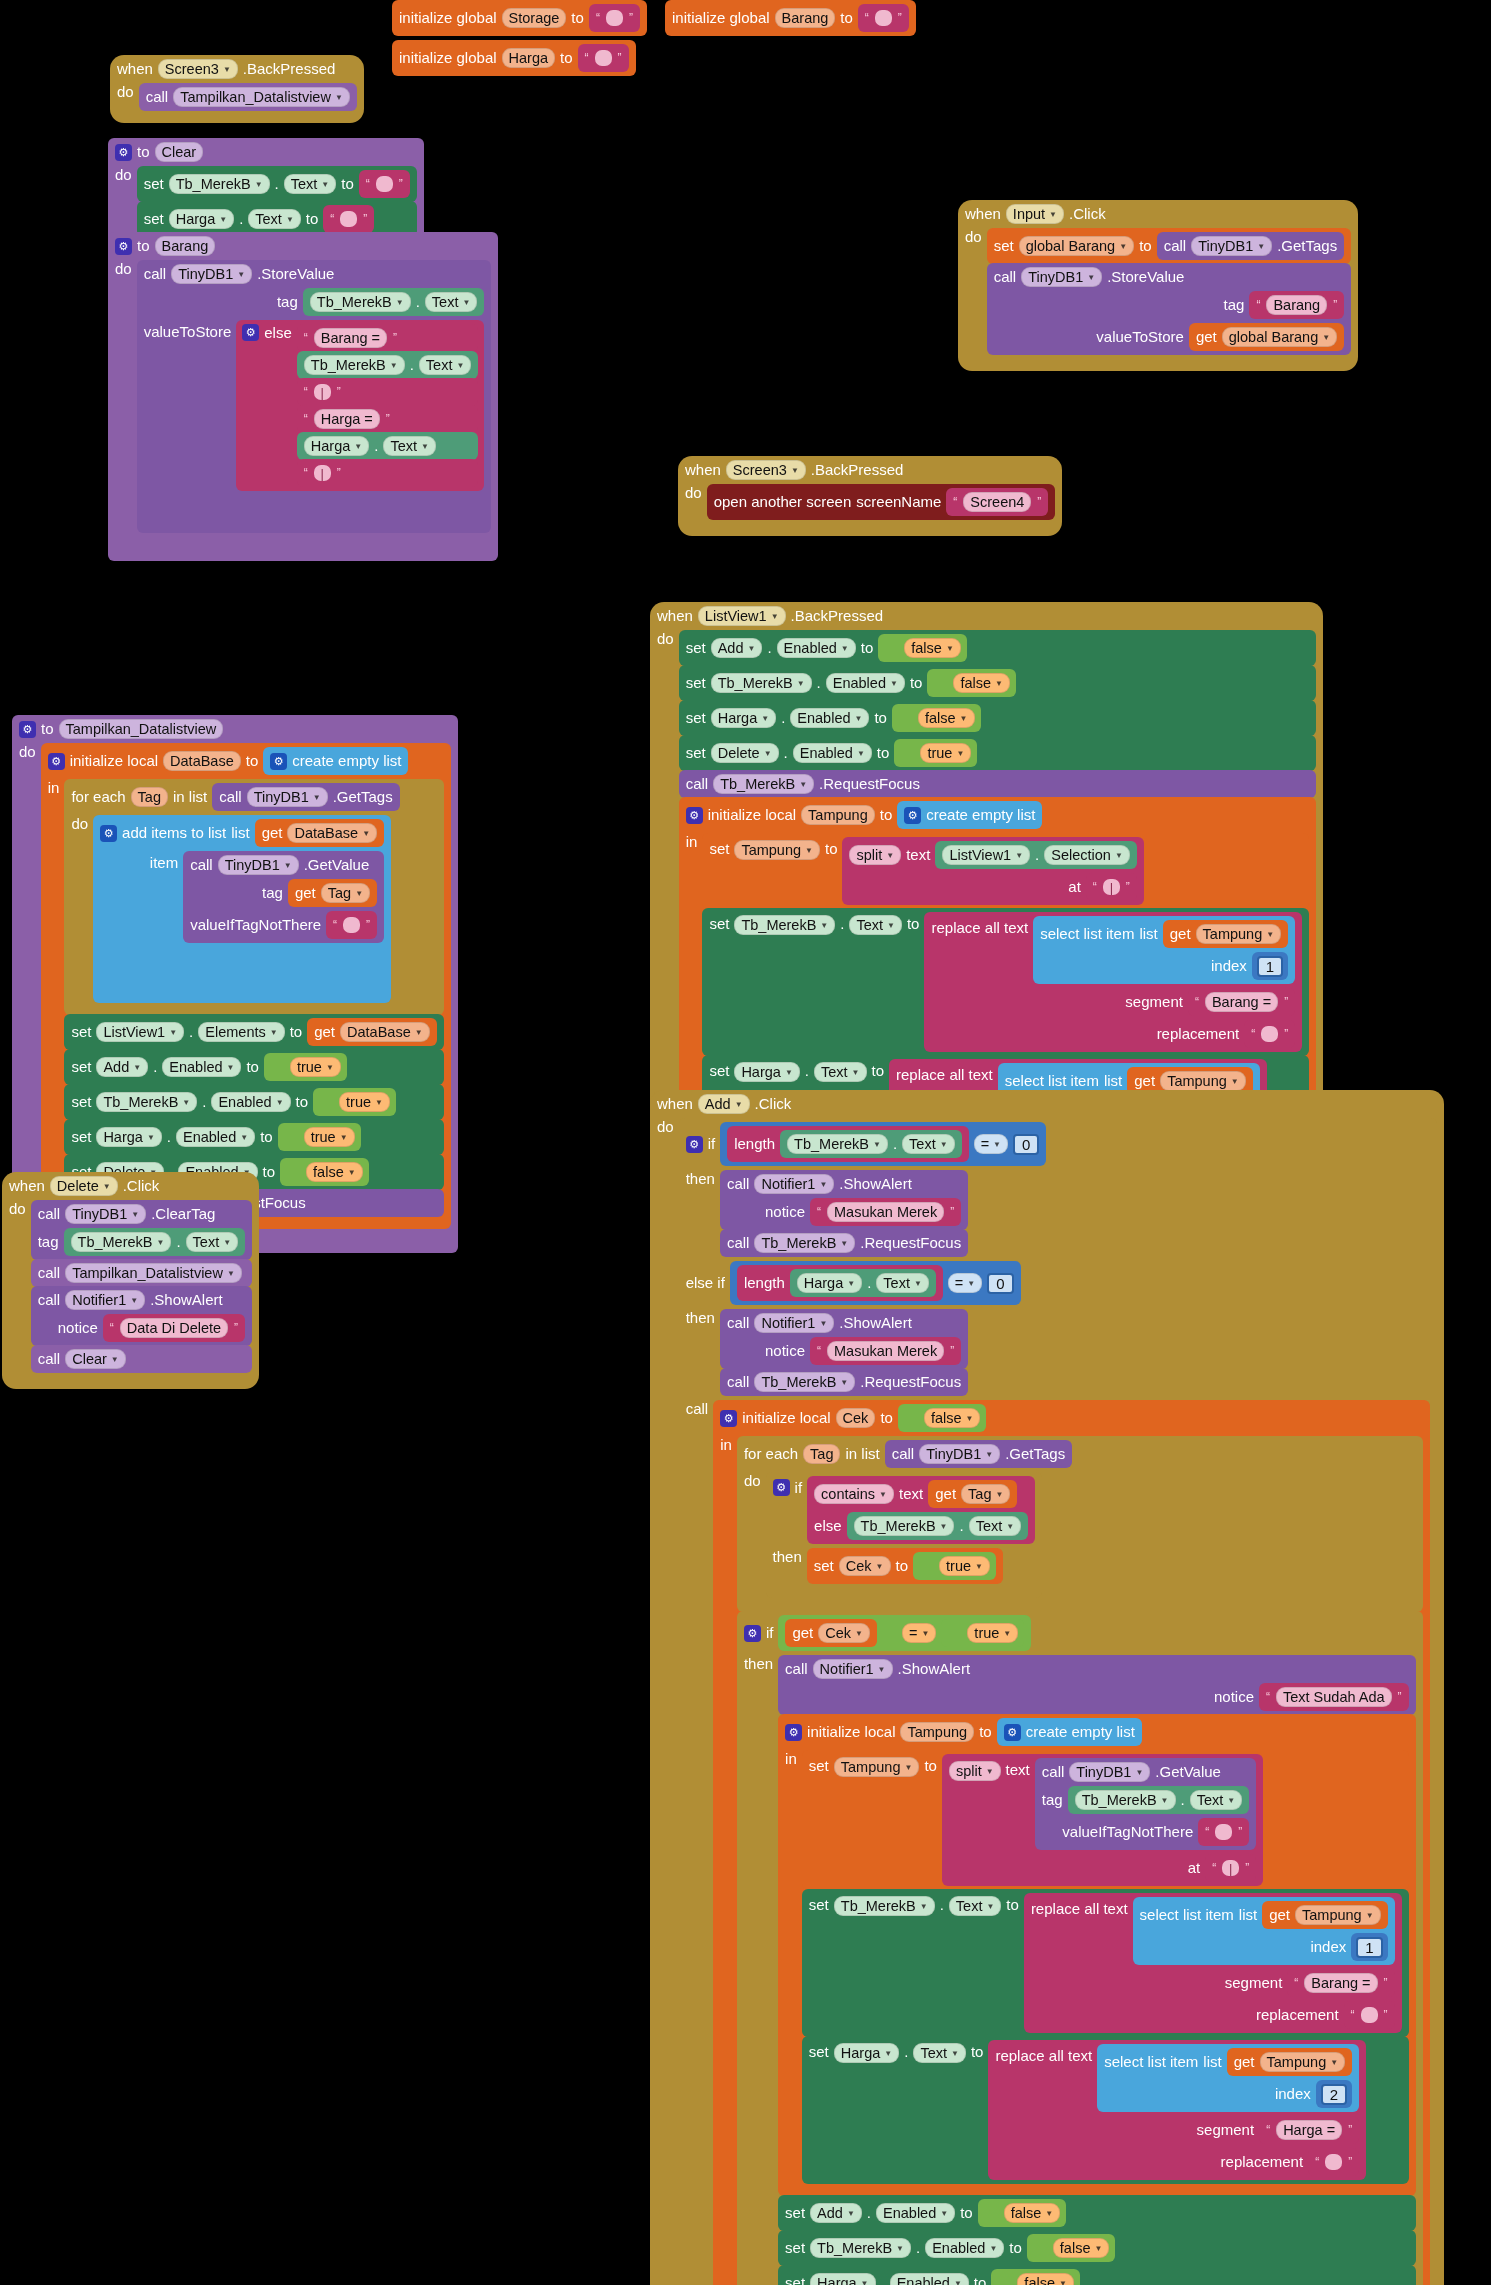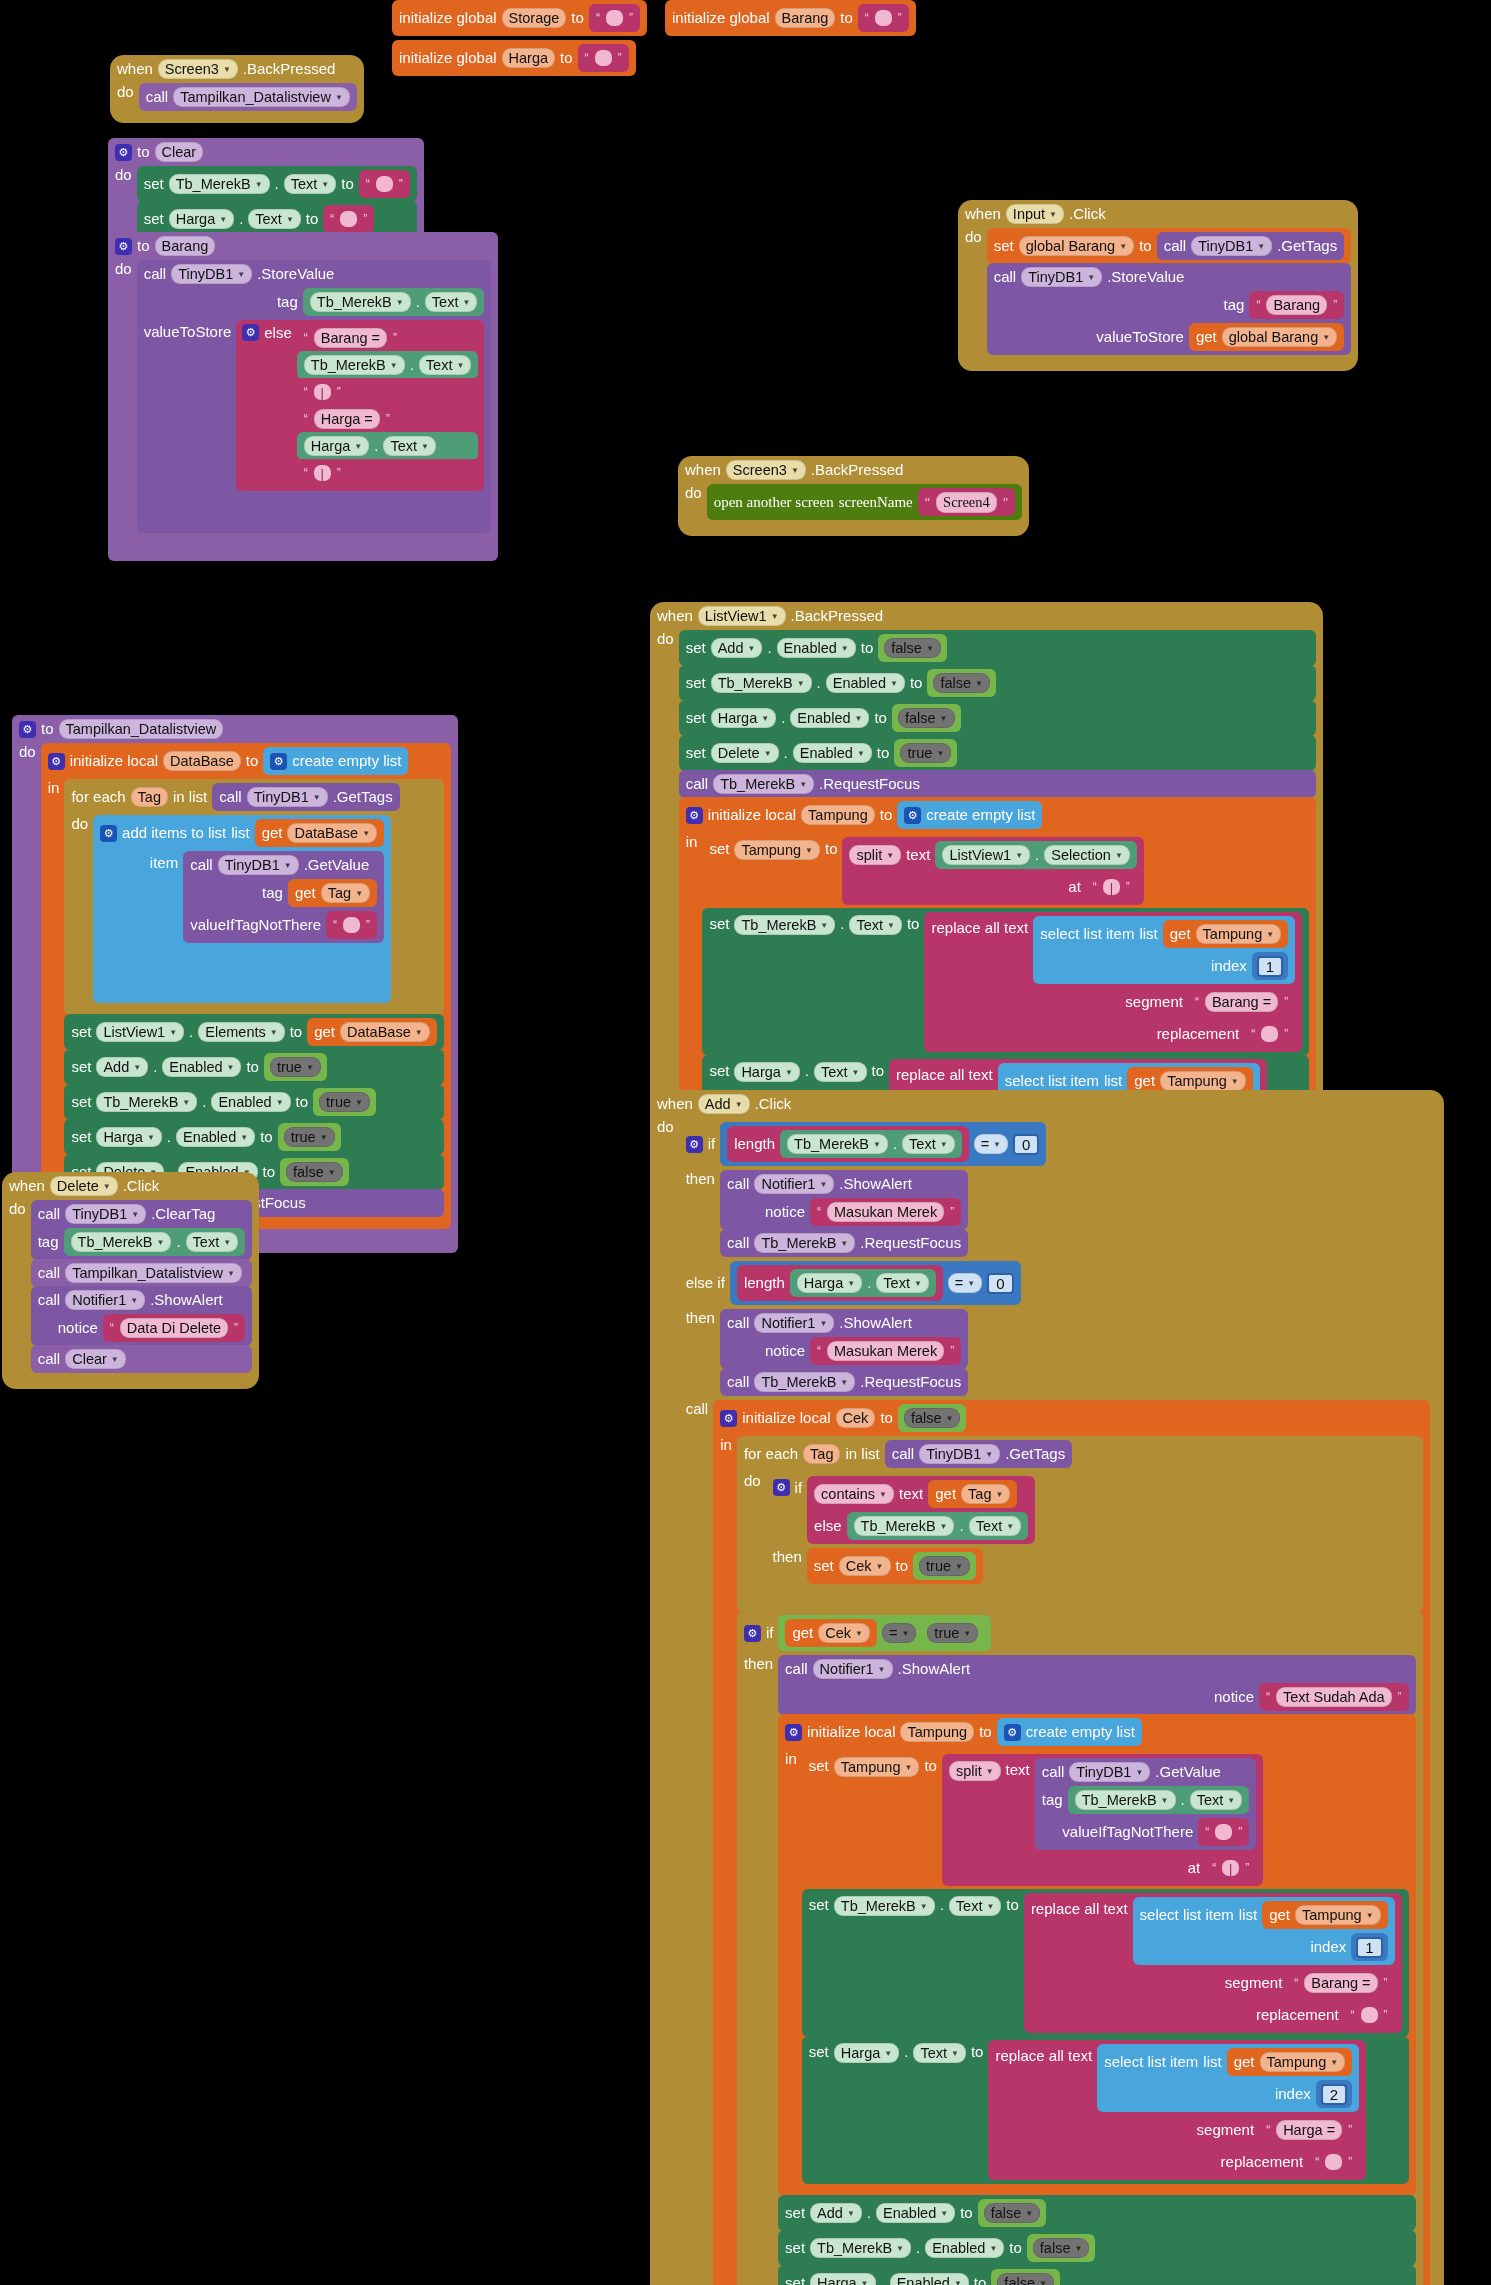--- a/index.html
+++ b/index.html
@@ -36,21 +36,21 @@
   .c-ctrl    { background:#b18e35; }        
   .c-logic   { background:#77b64a; }        
   .c-math    { background:#3b78c2; }        
   .c-list    { background:#49a6dc; }        
   .c-num     { background:#3b78c2; }
 
   .fld.o { background:#f3b38c; }            
   .fld.t { background:#f0b9cf; }            
   .fld.p { background:#cdb4dd; }            
   .fld.g { background:#c8e6cf; }            
-  .fld.lg{ background:#737373; }            
+  .fld.lg{ background:#fdba74;margin-left:20px; }            
   .fld.y { background:#e8dca8; }            
   .fld.b { background:#cfe2f5; }            
 
   
   .gear {
     width:17px; height:17px; border-radius:4px; background:#3f2fb0;
     display:inline-flex; align-items:center; justify-content:center;
     color:#fff; font-size:11px; line-height:1; flex:none;
   }
   .gear.blue { background:#1a53b8; }
@@ -371,21 +371,21 @@
     <div class="row">
       <span class="lbl">when</span>
       <span class="fld y">
           <span>Screen3</span>
           <span class="car">▼</span>
         </span>
       <span class="lbl">.BackPressed</span>
     </div>
     <div class="row" style="align-items:flex-start;">
       <span class="lbl">do</span>
-      <span class="blk c-ctrl" style="position:relative;background:#4d7c0f;font-family:Liberation Serif, serif;">
+      <span class="blk c-ctrl" style="position:relative;background:#7f1d1d;">
         <span class="row">
           <span class="lbl">open another screen</span>
           <span class="lbl">screenName</span>
           <span class="blk c-text" style="position:relative;">
               <span class="row" style="padding:1px 4px;">
                 <span class="q">“</span>
                 <span class="fld t">Screen4</span>
                 <span class="q">”</span>
               </span>
             </span>

